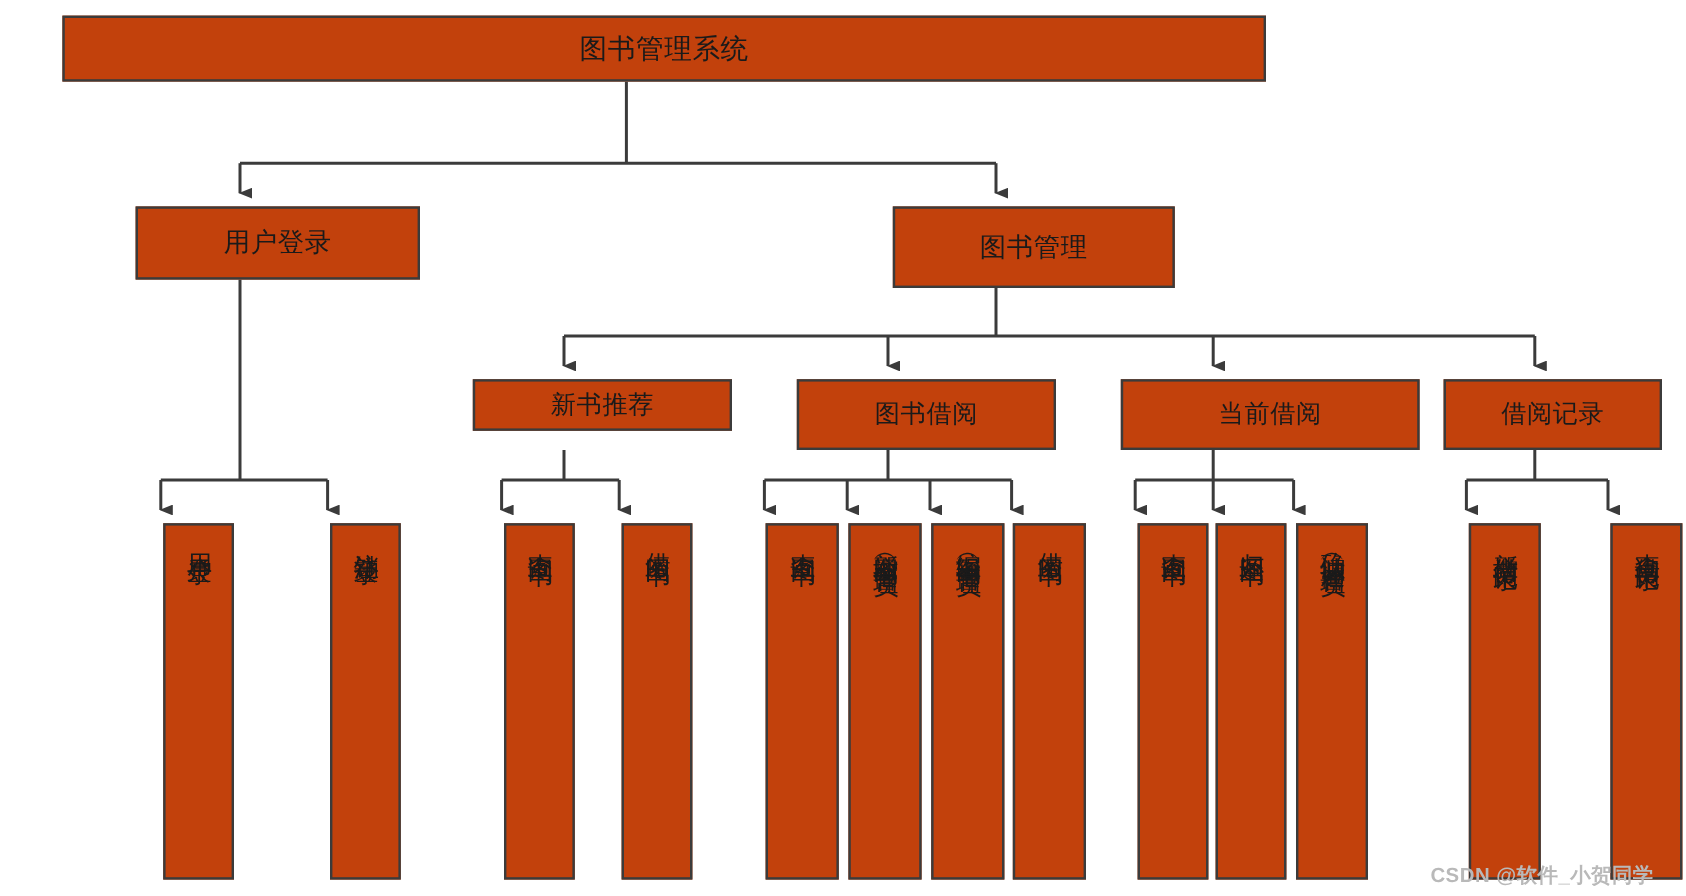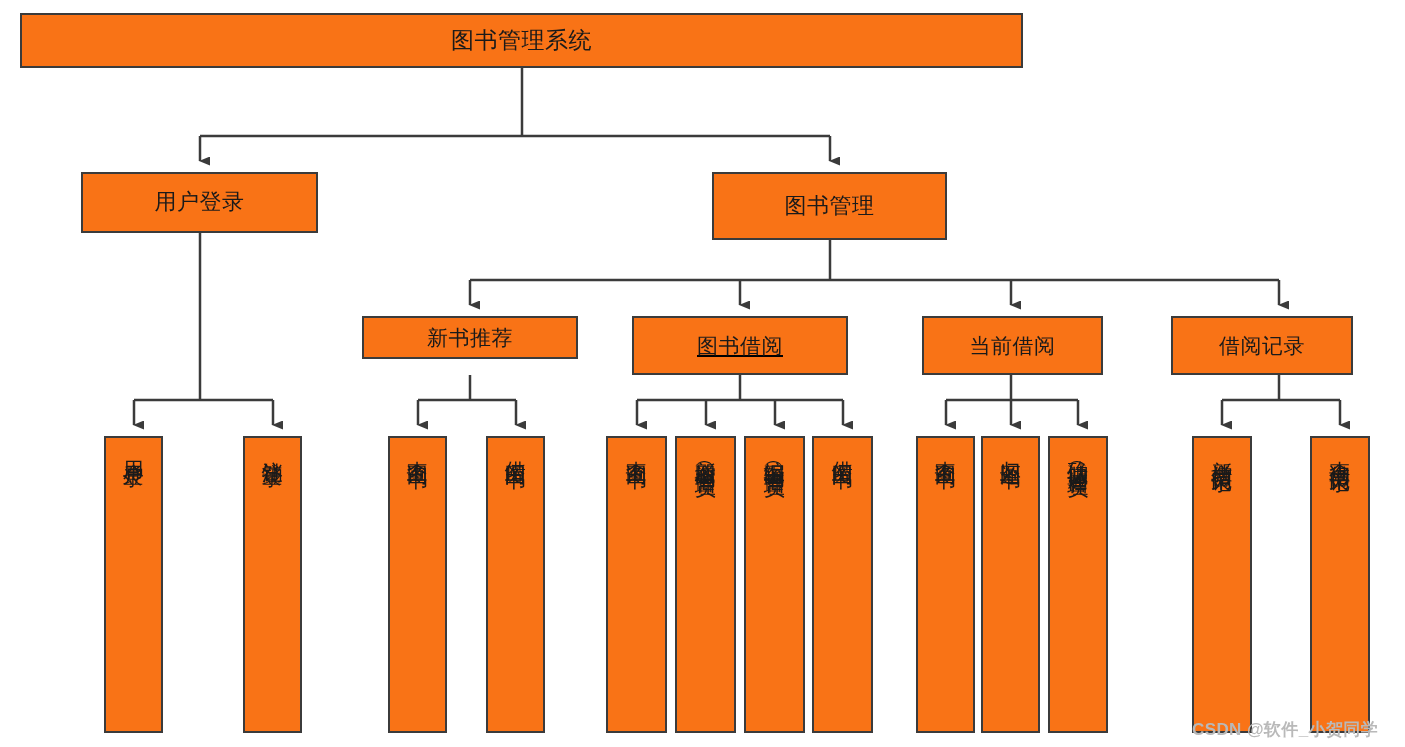--- a/index.html
+++ b/index.html
@@ -20,26 +20,27 @@
   #diagram-svg {
     position: absolute;
     left: 0;
     top: 0;
     width: 1405px;
     height: 747px;
   }
   .node-box {
     position: absolute;
     box-sizing: border-box;
-    background: #f97316;
+    background: #c2410c;
     border: 2px solid #3b3b3b;
     display: flex;
     align-items: center;
     justify-content: center;
     text-align: center;
+    margin-left: 32px;
   }
   .node-label {
     color: #1a1a1a;
     line-height: 1.12;
     letter-spacing: 0.5px;
     user-select: none;
   }
   .lvl0 .node-label { font-size: 23px; }
   .lvl1 .node-label { font-size: 22px; }
   .lvl2 .node-label { font-size: 21px; }
@@ -118,24 +119,24 @@
       </div>
       <div class="node-box lvl1" style="left: 81px; top: 172px; width: 237px; height: 61px;">
         <span class="node-label">用户登录</span>
       </div>
       <div class="node-box lvl1" style="left: 712px; top: 172px; width: 235px; height: 68px;">
         <span class="node-label">图书管理</span>
       </div>
       <div class="node-box lvl2" style="left: 362px; top: 316px; width: 216px; height: 43px;">
         <span class="node-label">新书推荐</span>
       </div>
-      <div class="node-box lvl2" style="left: 632px; top: 316px; width: 216px; height: 59px; text-decoration: underline;">
+      <div class="node-box lvl2" style="left: 632px; top: 316px; width: 216px; height: 59px;">
         <span class="node-label">图书借阅</span>
       </div>
-      <div class="node-box lvl2" style="left: 922px; top: 316px; width: 181px; height: 59px;">
+      <div class="node-box lvl2" style="left: 902px; top: 316px; width: 249px; height: 59px;">
         <span class="node-label">当前借阅</span>
       </div>
       <div class="node-box lvl2" style="left: 1171px; top: 316px; width: 182px; height: 59px;">
         <span class="node-label">借阅记录</span>
       </div>
       <div class="node-box lvl3 leaf" style="left: 104px; top: 436px; width: 59px; height: 297px;">
         <span class="node-label">用户登录</span>
       </div>
       <div class="node-box lvl3 leaf" style="left: 243px; top: 436px; width: 59px; height: 297px;">
         <span class="node-label">注销登录</span>

